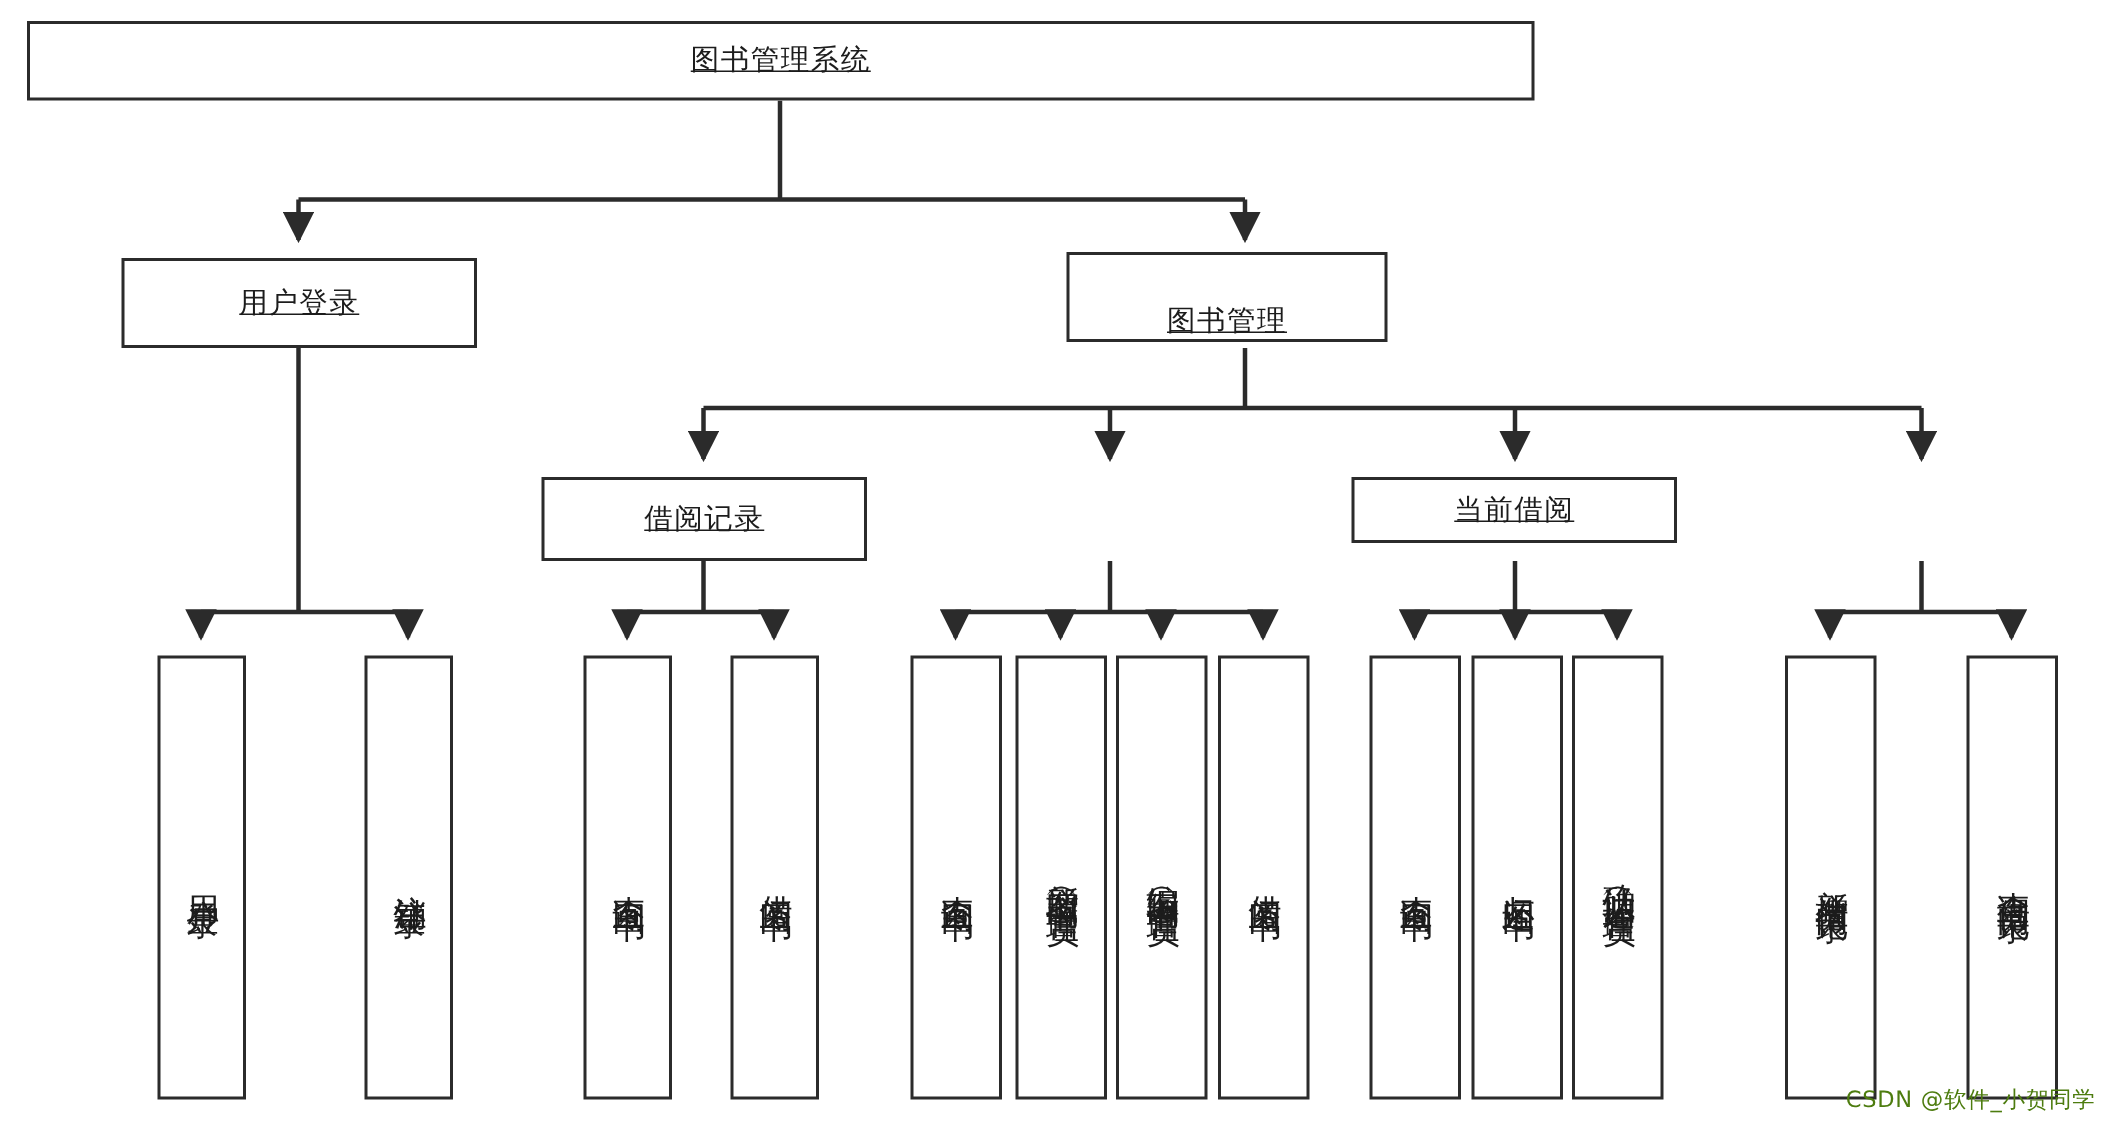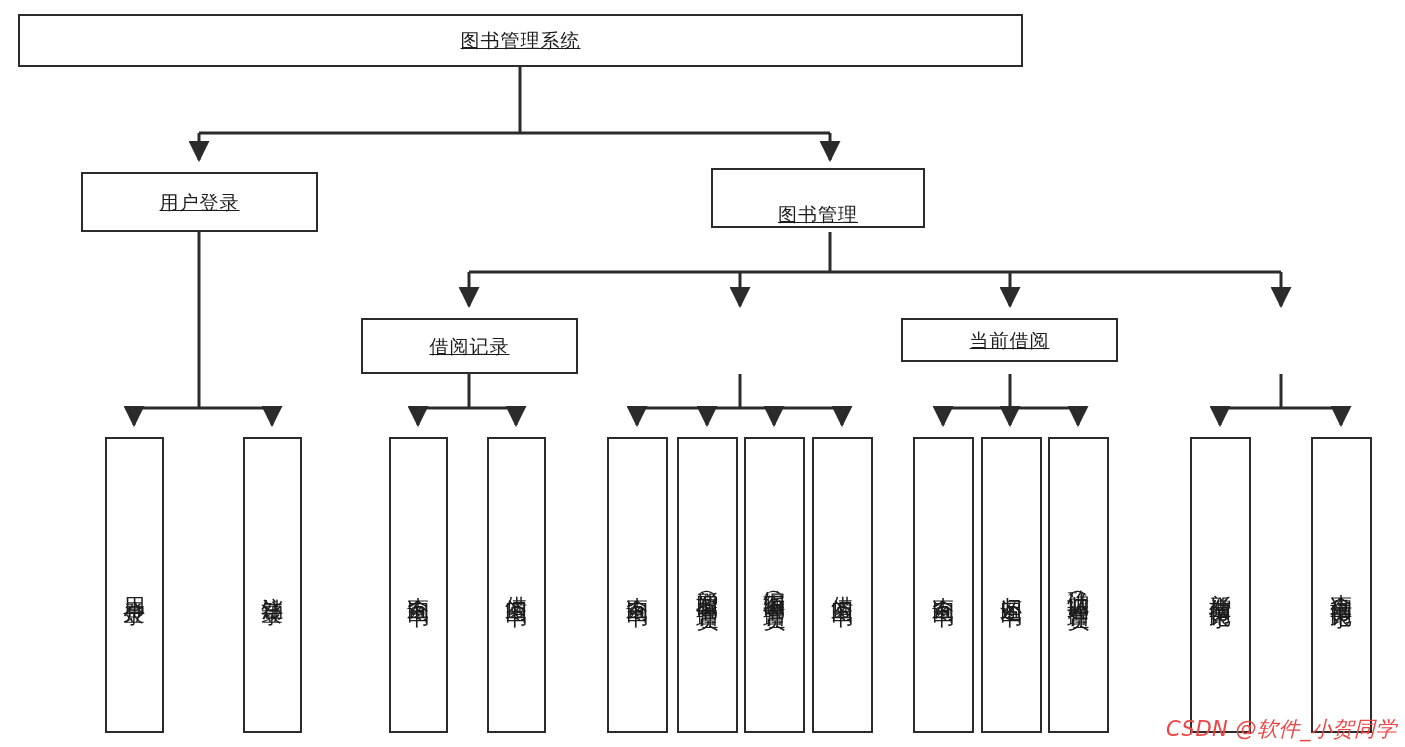--- a/index.html
+++ b/index.html
@@ -54,26 +54,25 @@
   }
   .node.vert .vlabel {
     writing-mode: vertical-rl;
     text-orientation: upright;
     display: block;
   }
   .watermark {
     position: absolute;
     right: 8px;
     bottom: 4px;
-    font-size: 21px;
-    color: #ef4444;
+    font-size: 15px;
+    color: #4d7c0f;
     z-index: 5;
     white-space: nowrap;
     letter-spacing: 0.5px;
-    font-style: italic;
   }
 </style>
 </head>
 <body>
 
 <div id="canvas">
 
   <svg id="edges" viewBox="0 0 1405 747" xmlns="http://www.w3.org/2000/svg">
     <defs>
       <marker id="arrow" viewBox="0 0 10 10" refX="9" refY="5" markerWidth="7" markerHeight="7" orient="auto-start-reverse">

